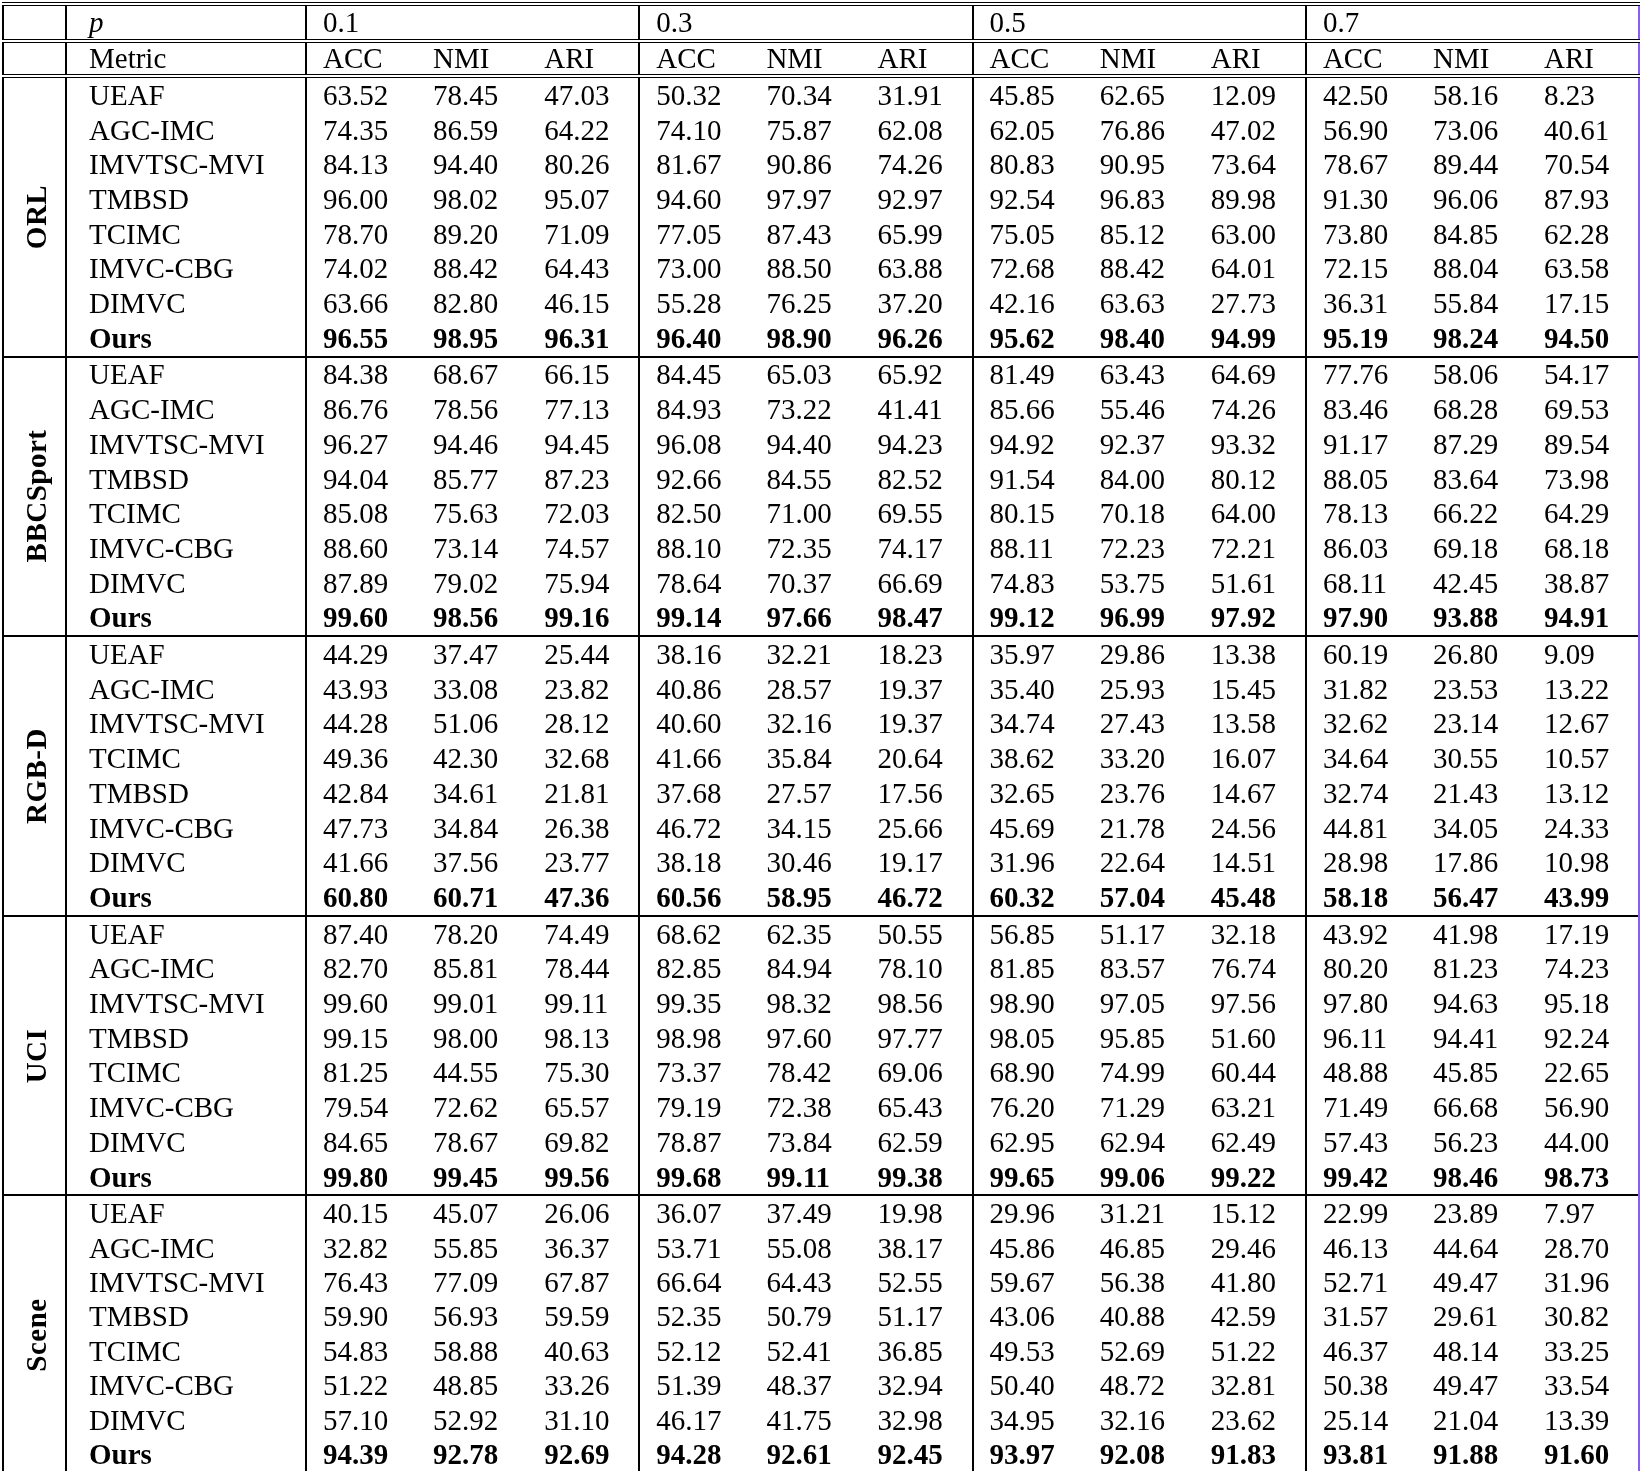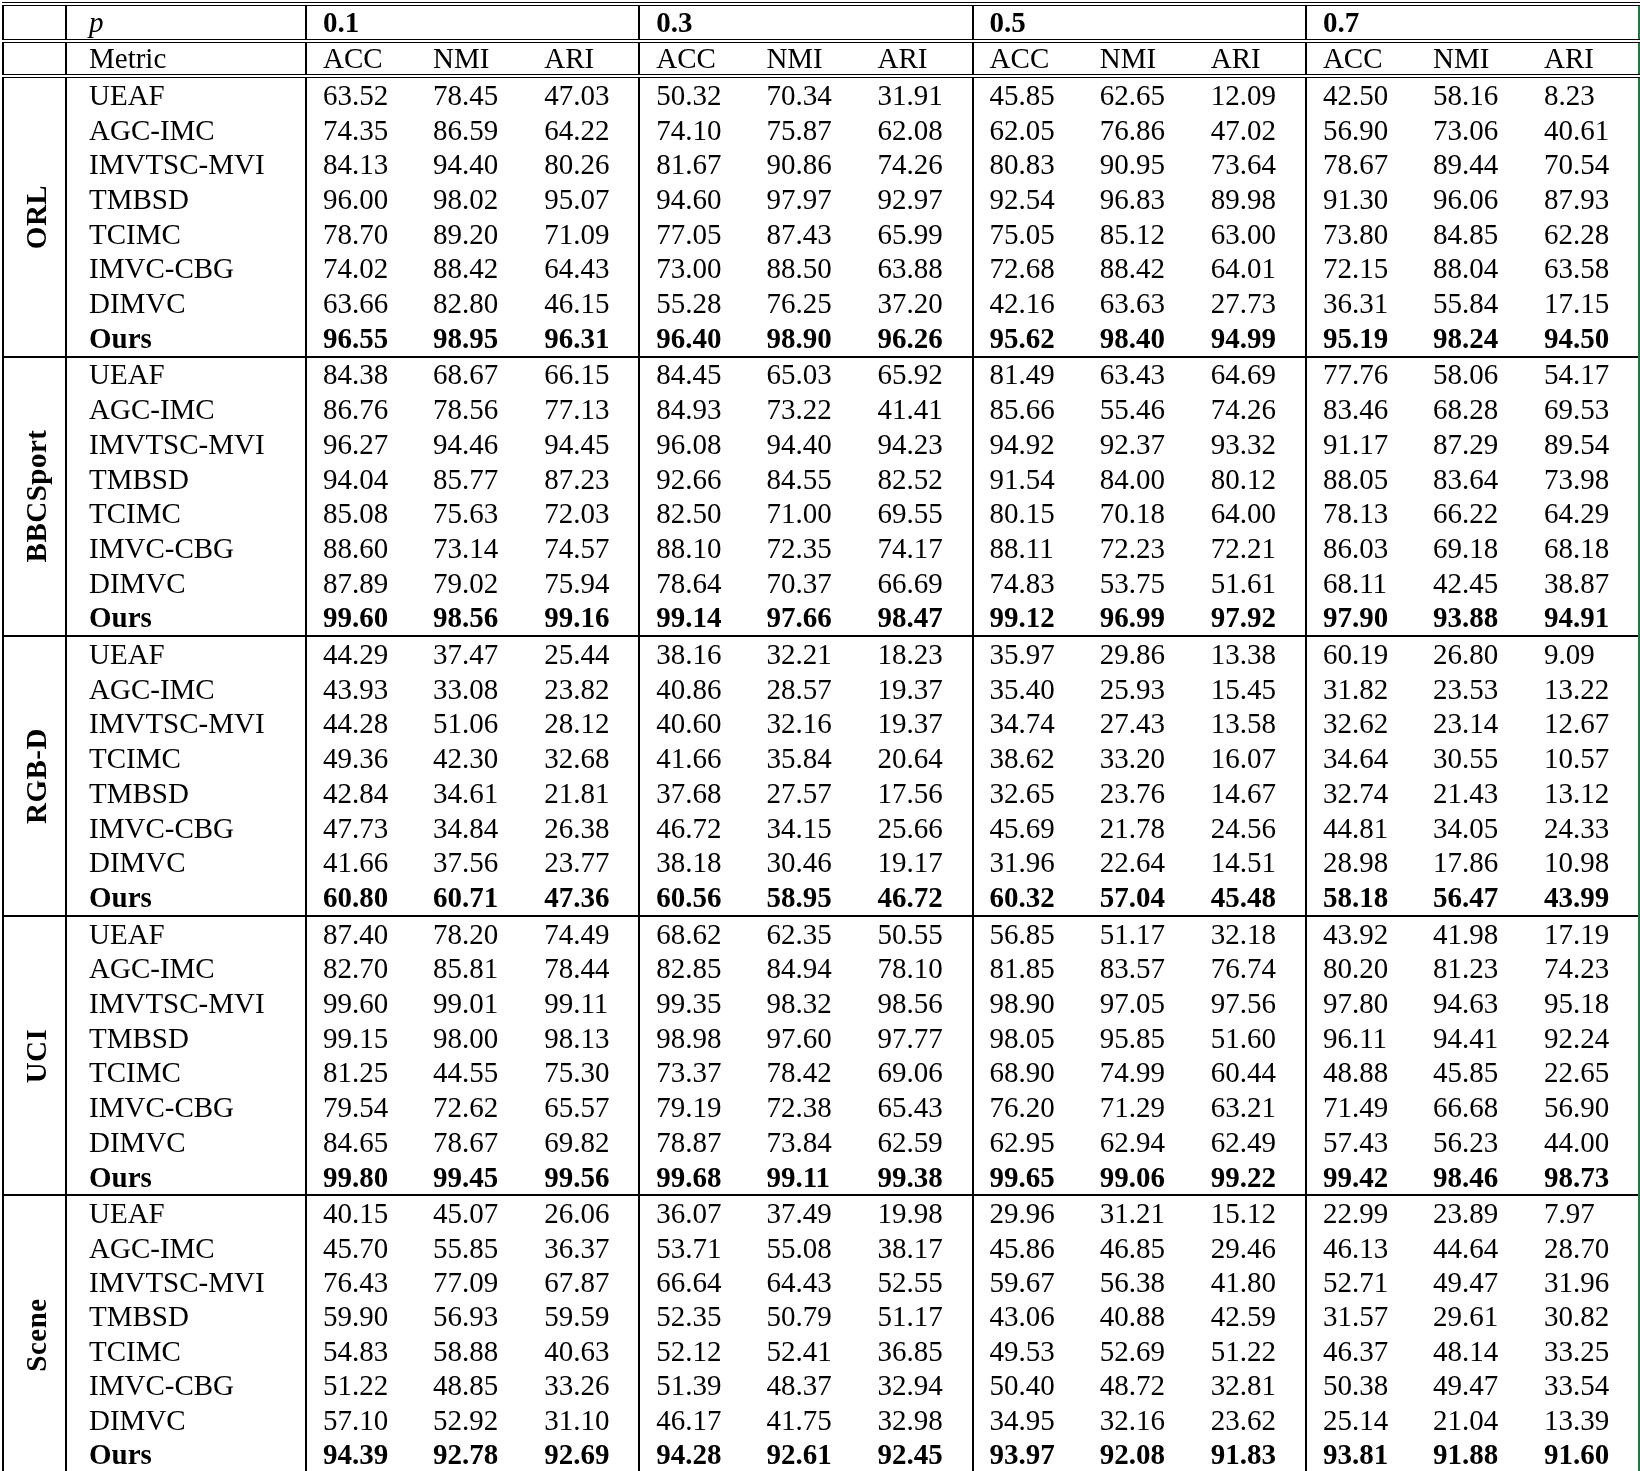--- a/index.html
+++ b/index.html
@@ -23,24 +23,24 @@
     padding: 0 0 0 16px;
     white-space: nowrap;
     vertical-align: middle;
     text-align: left;
     overflow: hidden;
   }
   #results-table td.method { padding-left: 22px; }
   #results-table td.grp-start { border-left: 2px solid #000; }
   #results-table td.m-col { border-left: 2px solid #000; }
   #results-table td.ds-col { border-left: 2px solid #000; border-right: none; padding: 0; }
-  #results-table td.last-col { border-right: 2px solid #15803d; }
+  #results-table td.last-col { border-right: 2px solid #8b5cf6; }
 
   tr.hdr-p td { height: 33px; border-top: 4px double #000; border-bottom: 4px double #000; }
-  tr.hdr-p td.group-label { text-align: center; padding-left: 0; font-weight: bold; }
+  tr.hdr-p td.group-label { text-align: center; padding-left: 0; }
   tr.hdr-p td.p-label { font-style: italic; }
   tr.hdr-m td { height: 31px; border-bottom: 4px double #000; }
   tr.data td { height: 33.2px; }
   tr.data.first-of-block td { border-top: 2px solid #000; }
   tr.hdr-m + tr.data.first-of-block td { border-top: none; }
   tr.data.last-of-block.last-block td { border-bottom: 4px double #000; }
   tr.data.ours td { font-weight: bold; }
 
   .ds-label-wrap {
     position: relative; width: 63px; height: 100%;
@@ -613,21 +613,21 @@
         <td>19.98</td>
         <td class="grp-start">29.96</td>
         <td>31.21</td>
         <td>15.12</td>
         <td class="grp-start">22.99</td>
         <td>23.89</td>
         <td class="last-col">7.97</td>
       </tr>
       <tr class="data last-block">
         <td class="m-col method">AGC-IMC</td>
-        <td class="grp-start">45.70</td>
+        <td class="grp-start">32.82</td>
         <td>55.85</td>
         <td>36.37</td>
         <td class="grp-start">53.71</td>
         <td>55.08</td>
         <td>38.17</td>
         <td class="grp-start">45.86</td>
         <td>46.85</td>
         <td>29.46</td>
         <td class="grp-start">46.13</td>
         <td>44.64</td>

